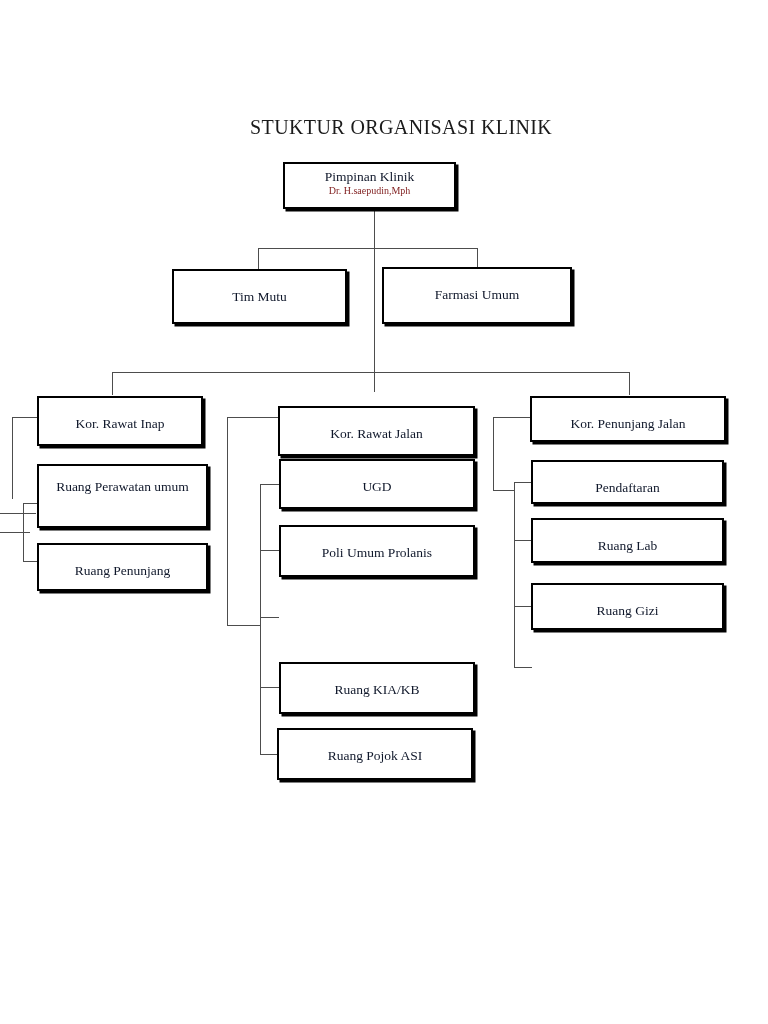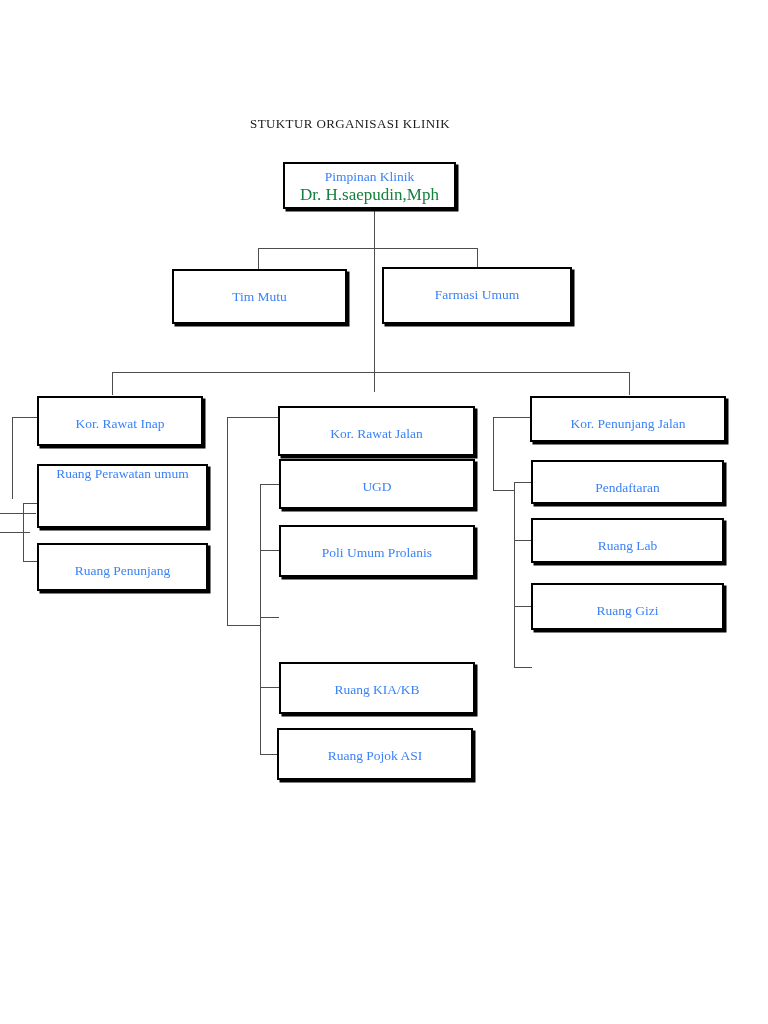--- a/index.html
+++ b/index.html
@@ -18,21 +18,21 @@
     height: 1024px;
     background: #ffffff;
     overflow: hidden;
   }
 
   
   .chart-title {
     position: absolute;
     left: 250px;
     top: 116px;
-    font-size: 13px;
+    font-size: 20px;
     letter-spacing: 0.4px;
     white-space: nowrap;
     color: #1a1a1a;
     font-family: "Liberation Serif", "DejaVu Serif", serif;
     text-align: right;
   }
 
   
   .node {
     position: absolute;
@@ -40,34 +40,34 @@
     background: #ffffff;
     border: 2px solid #000000;
     box-shadow: 2.5px 2.5px 0 0 #000000;
     z-index: 5;
   }
   .node .node-label {
     display: block;
     text-align: center;
     font-size: 13.5px;
     line-height: 1.22;
-    color: #3b82f6;
+    color: #0f172a;
     white-space: nowrap;
   }
-  .node.pad-top .node-label { padding-top: 0; }
+  .node.pad-top .node-label { padding-top: 13px; }
   .node.pad-top2 .node-label { padding-top: 18px; }
 
   
   .node.root .node-label { padding-top: 5px; }
   .node.root .node-label2 {
     display: block;
     text-align: center;
-    font-size: 17px;
+    font-size: 10px;
     line-height: 1.22;
-    color: #15803d;
+    color: #7f1d1d;
     white-space: nowrap;
   }
 
   
   .ln {
     position: absolute;
     background: #4d4d4d;
     z-index: 1;
   }
   .ln.v { width: 1.4px; }

